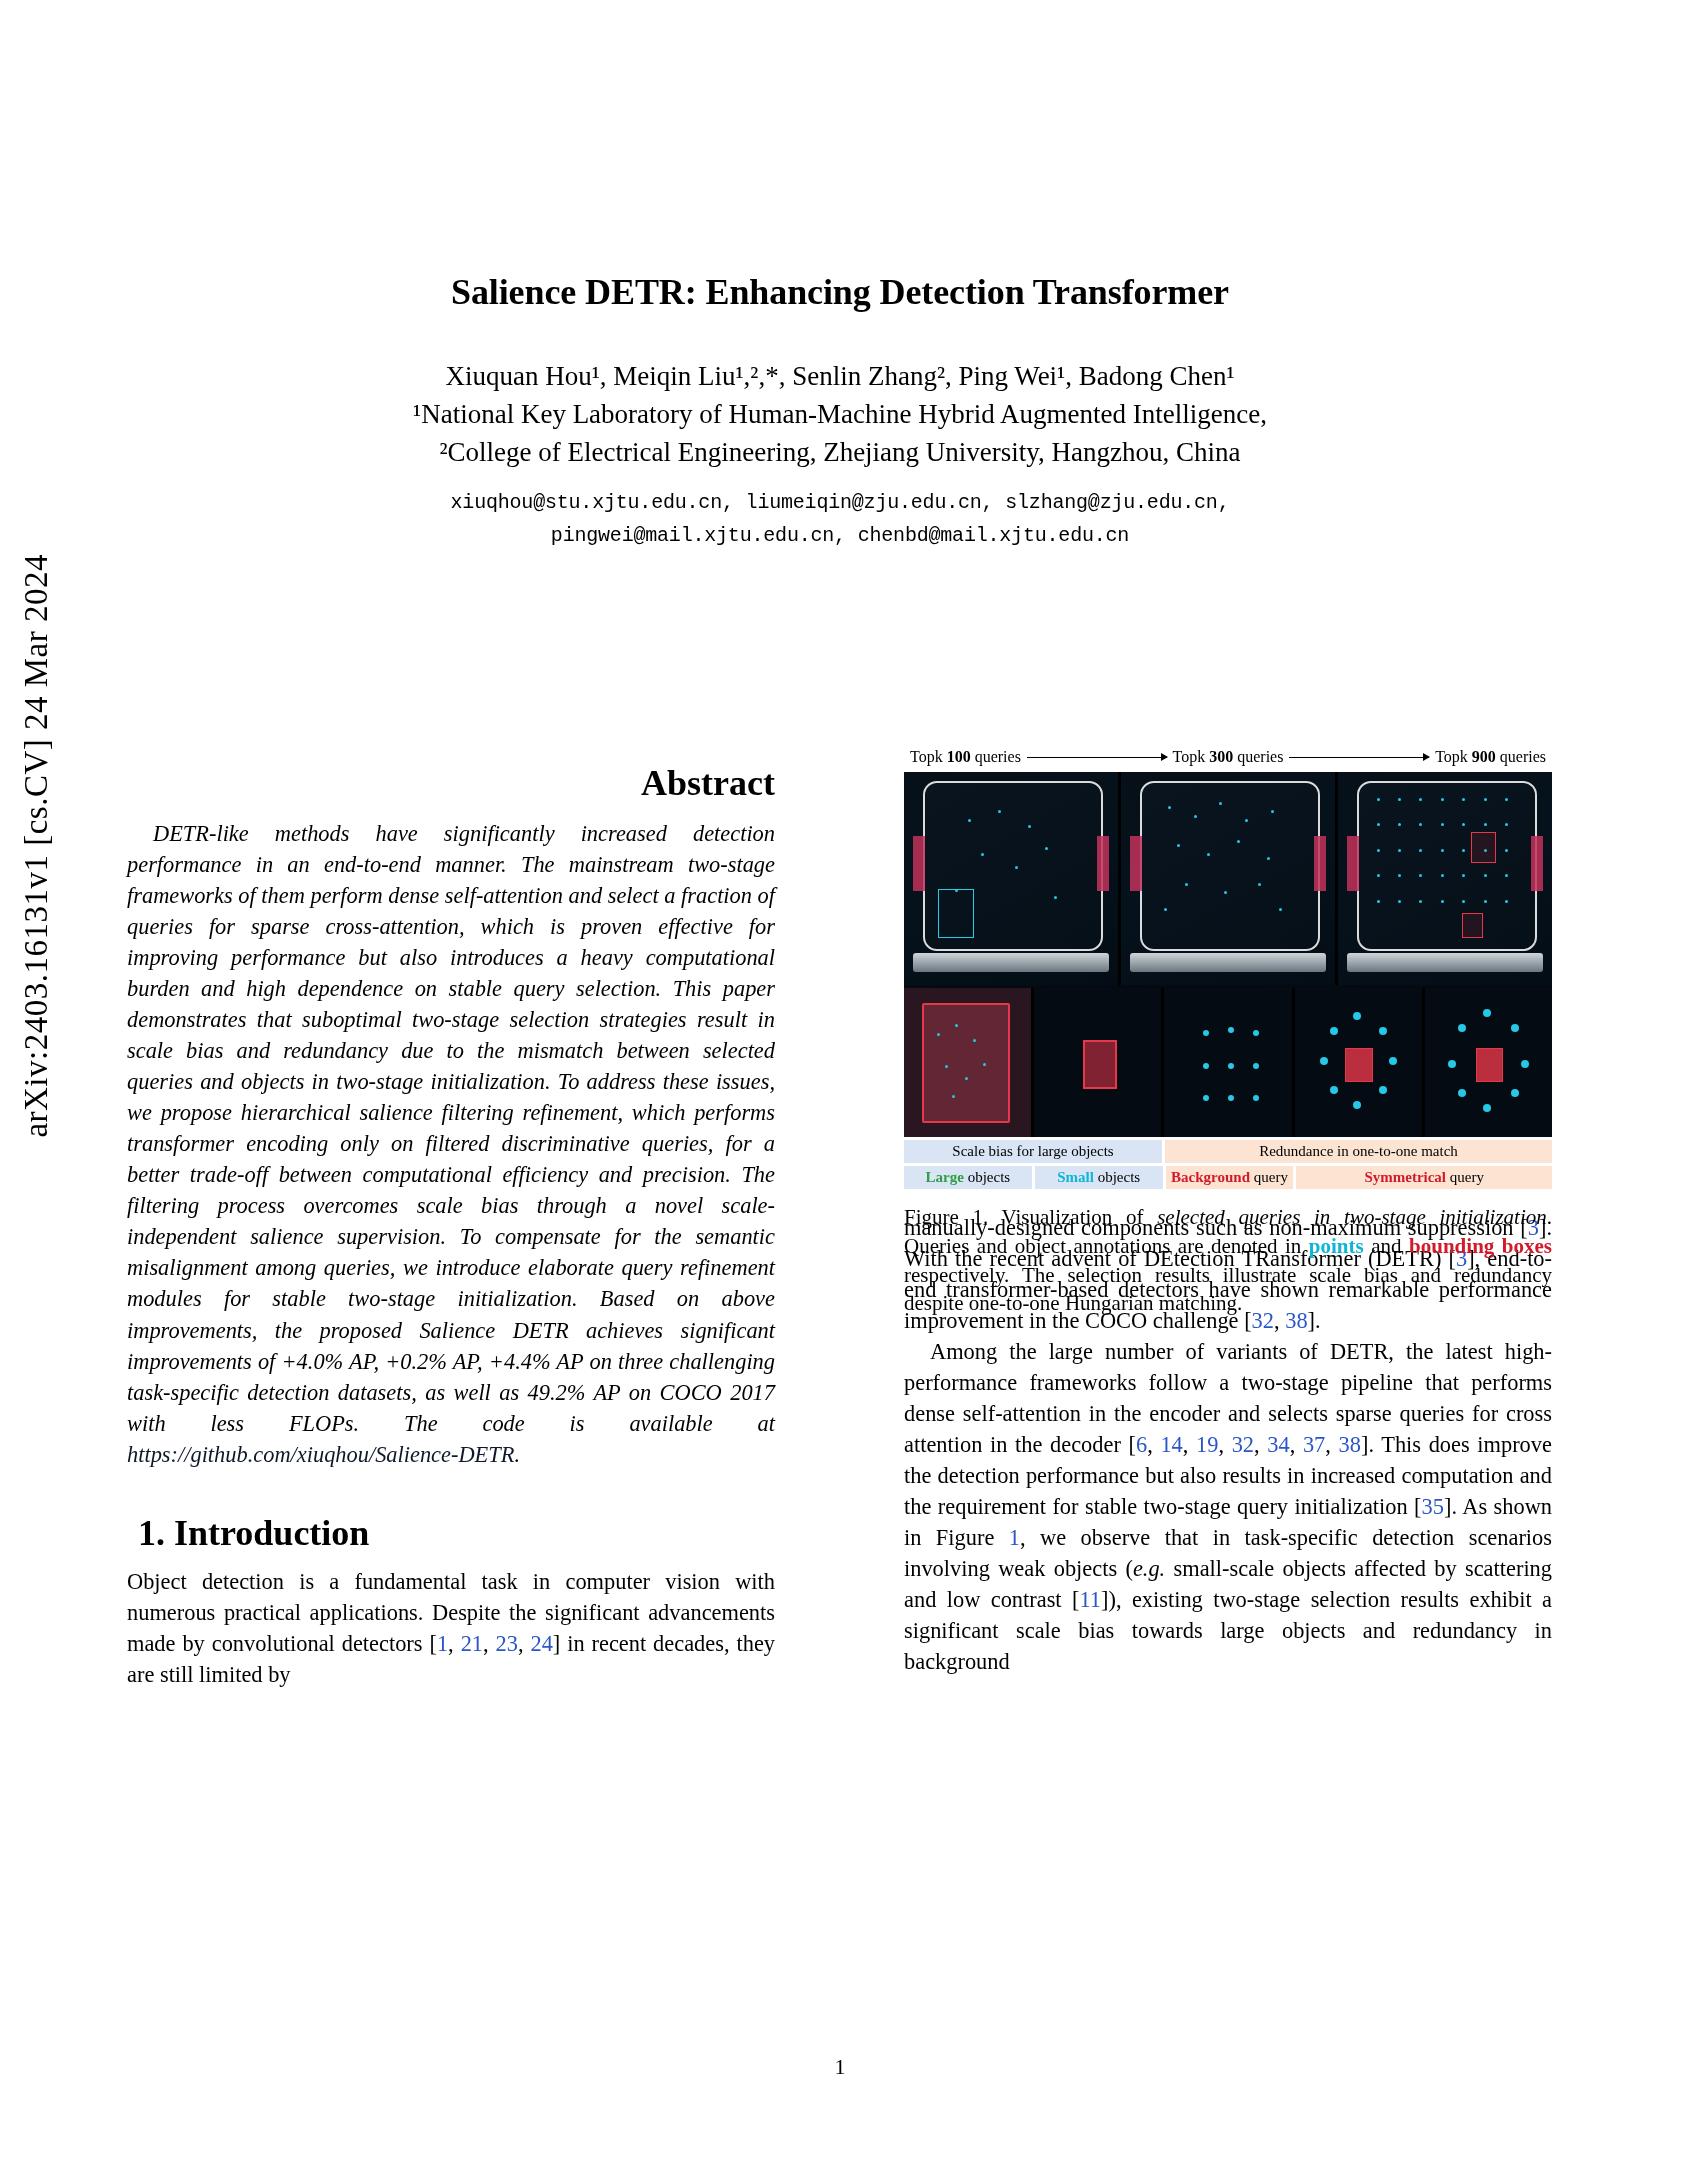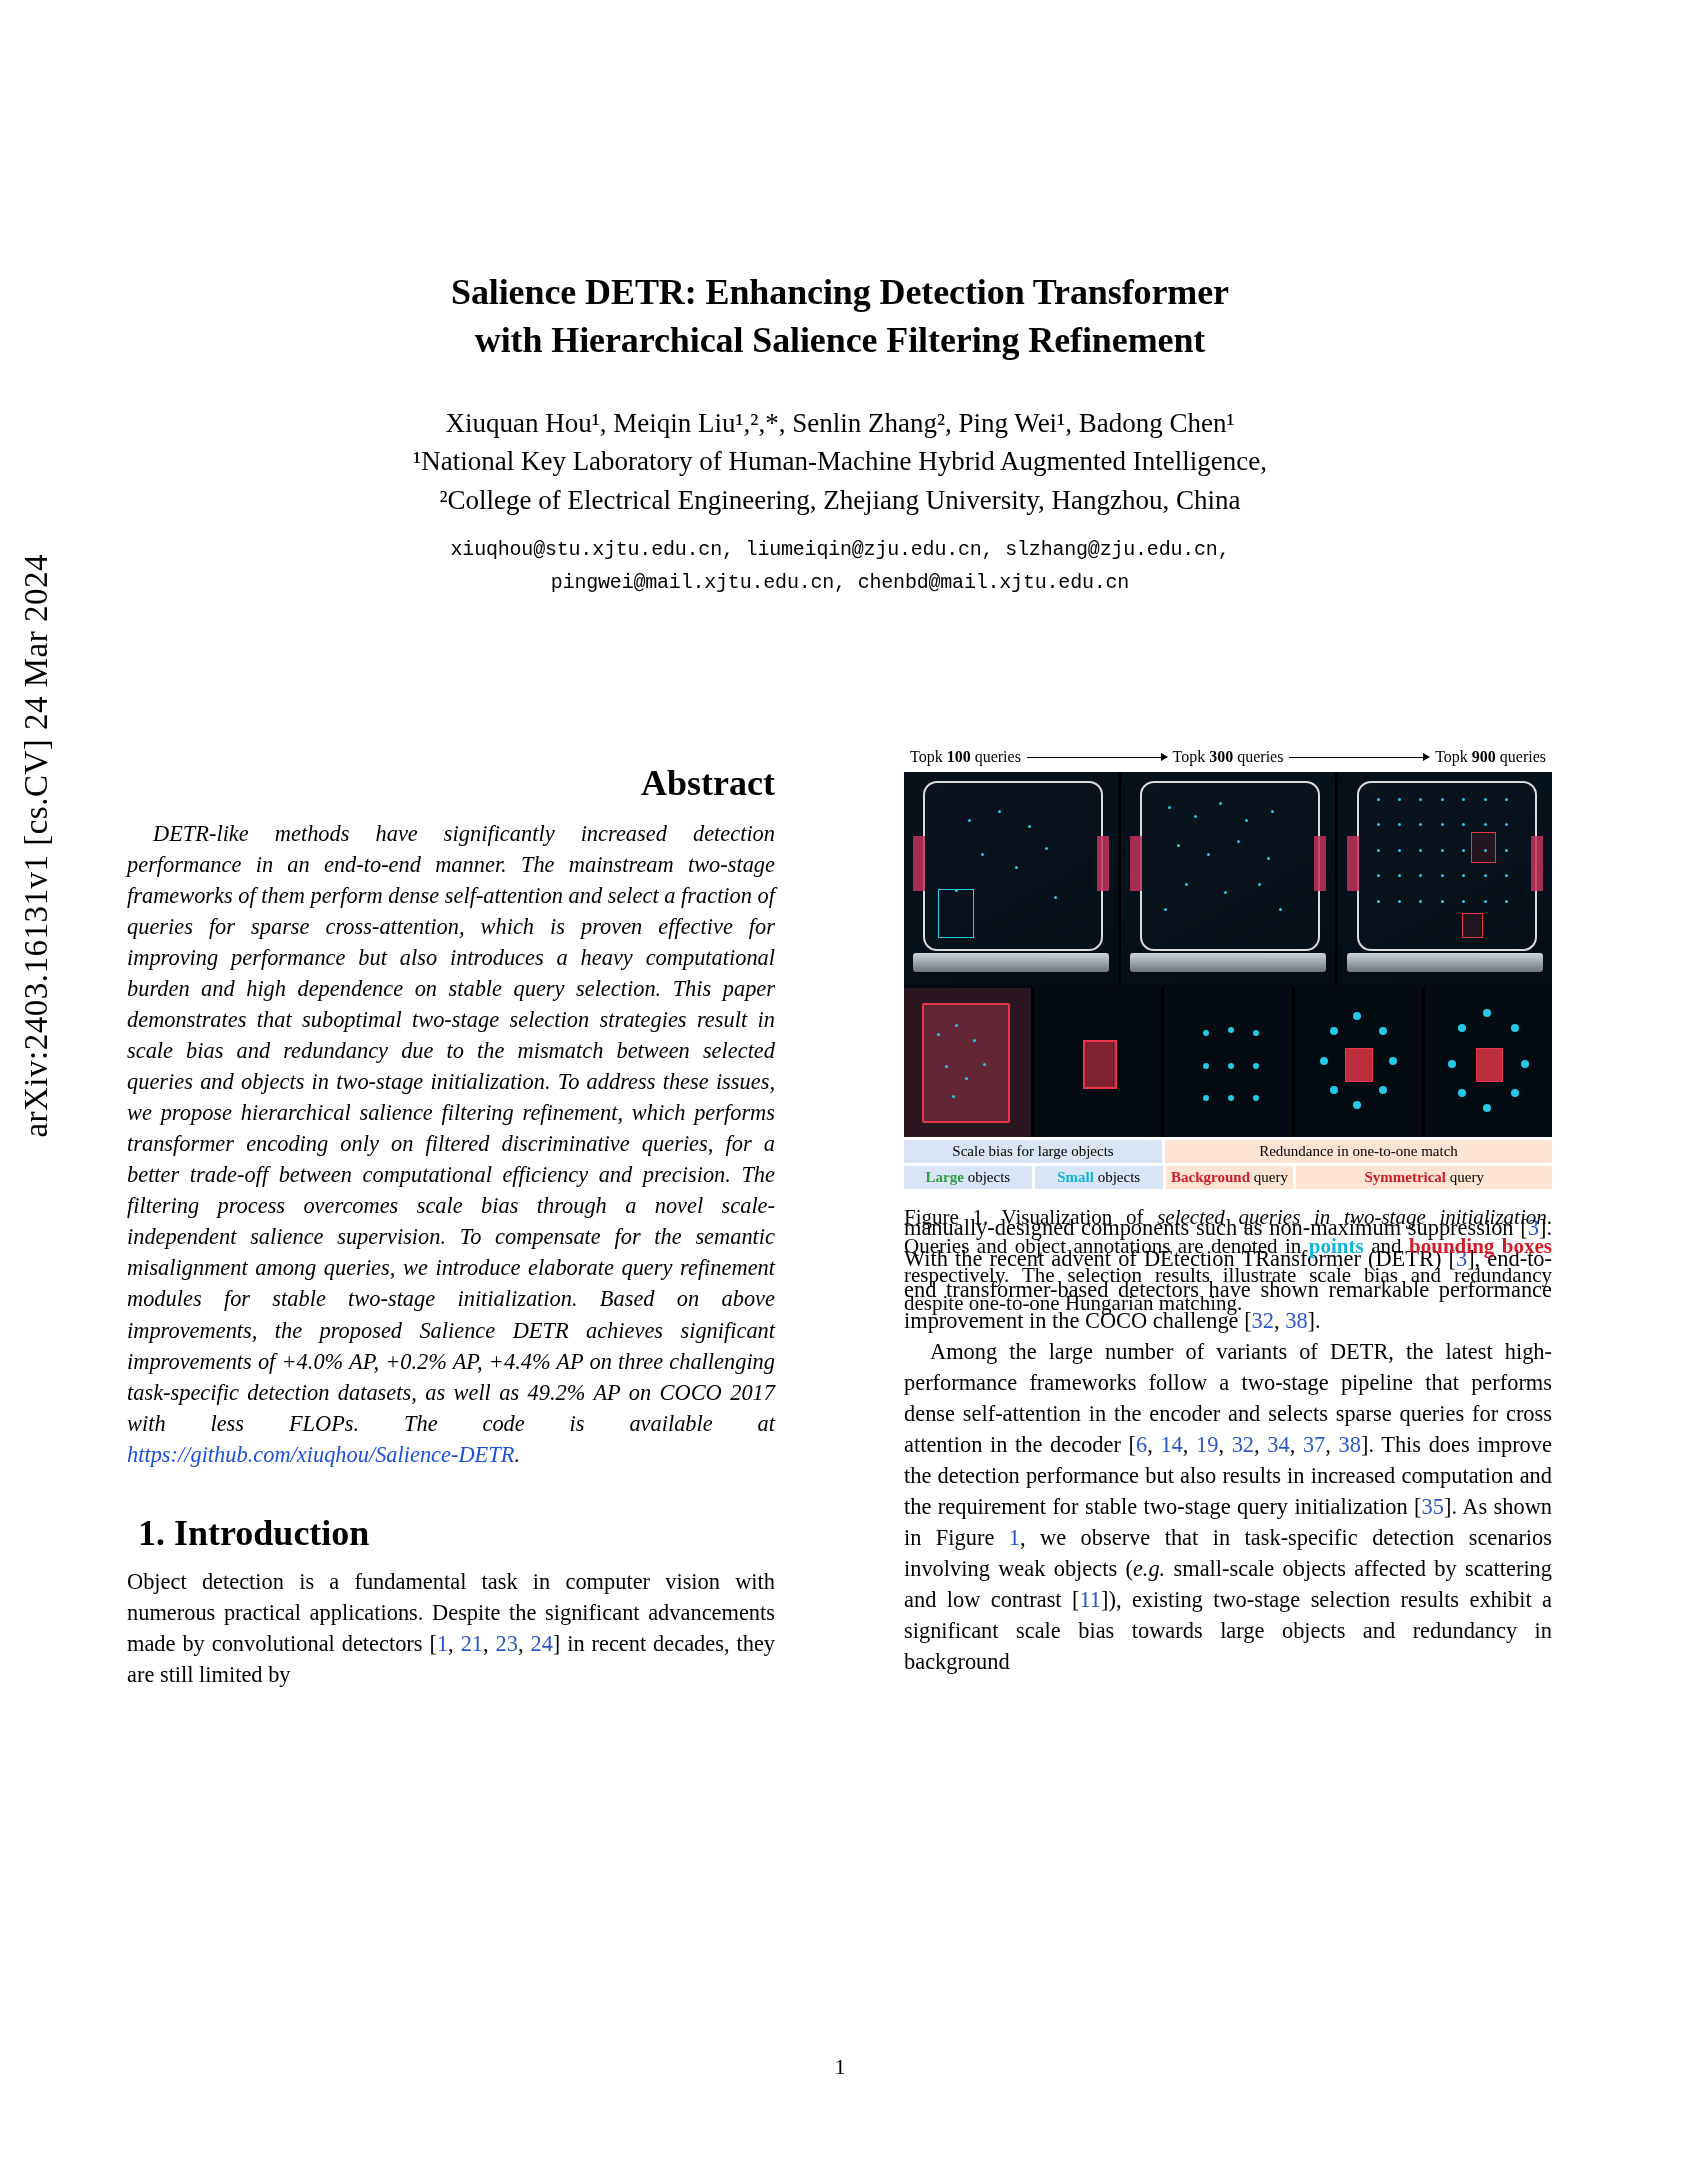--- a/index.html
+++ b/index.html
@@ -106,21 +106,21 @@
   p.body {
     font-size: 22.4px;
     line-height: 1.385;
     text-align: justify;
     margin: 0;
     text-indent: 26px;
   }
   p.body.noindent { text-indent: 0; }
 
   a.url {
-    color: #1d4ed8;
+    color: #0f172a;
     text-decoration: none;
   }
   .cite { color: #2b56c8; }
 
   
   .figure {
     position: absolute;
     left: 777px;
     top: 748px;
     width: 648px;
@@ -281,21 +281,20 @@
 </style>
 </head>
 <body>
 
 <div class="arxiv-stamp">arXiv:2403.16131v1  [cs.CV]  24 Mar 2024</div>
 
 <div class="page">
 
   <div class="title">
     <div>Salience DETR: Enhancing Detection Transformer</div>
-    <div>with Hierarchical Salience Filtering Refinement</div>
   </div>
 
   <div class="authors">
     <div>Xiuquan Hou¹, Meiqin Liu¹,²,*, Senlin Zhang², Ping Wei¹, Badong Chen¹</div>
     <div>¹National Key Laboratory of Human-Machine Hybrid Augmented Intelligence,</div>
     <div>²College of Electrical Engineering, Zhejiang University, Hangzhou, China</div>
     <div class="emails">
       <div>xiuqhou@stu.xjtu.edu.cn, liumeiqin@zju.edu.cn, slzhang@zju.edu.cn,</div>
       <div>pingwei@mail.xjtu.edu.cn, chenbd@mail.xjtu.edu.cn</div>
     </div>

